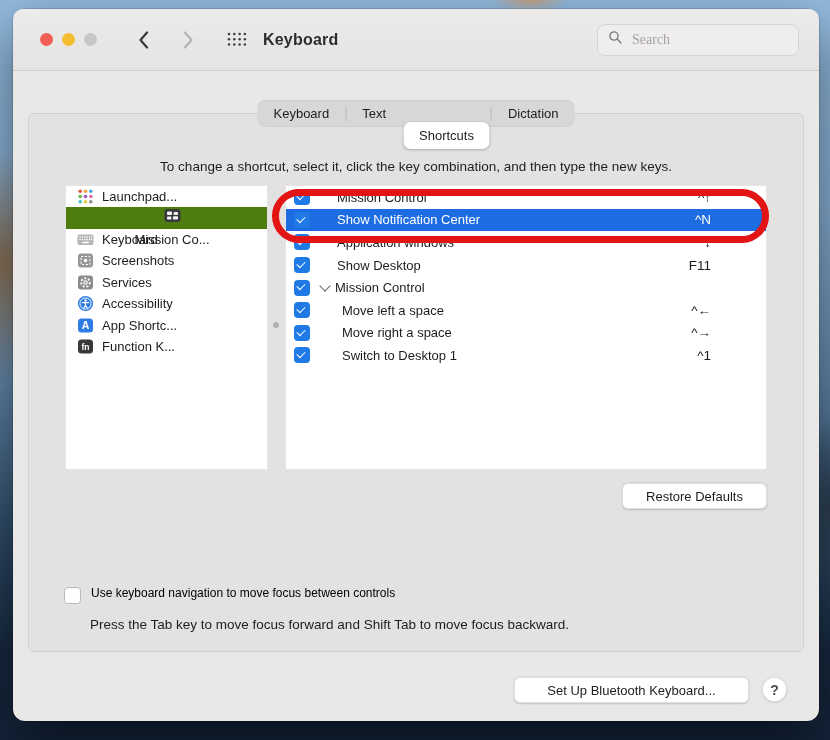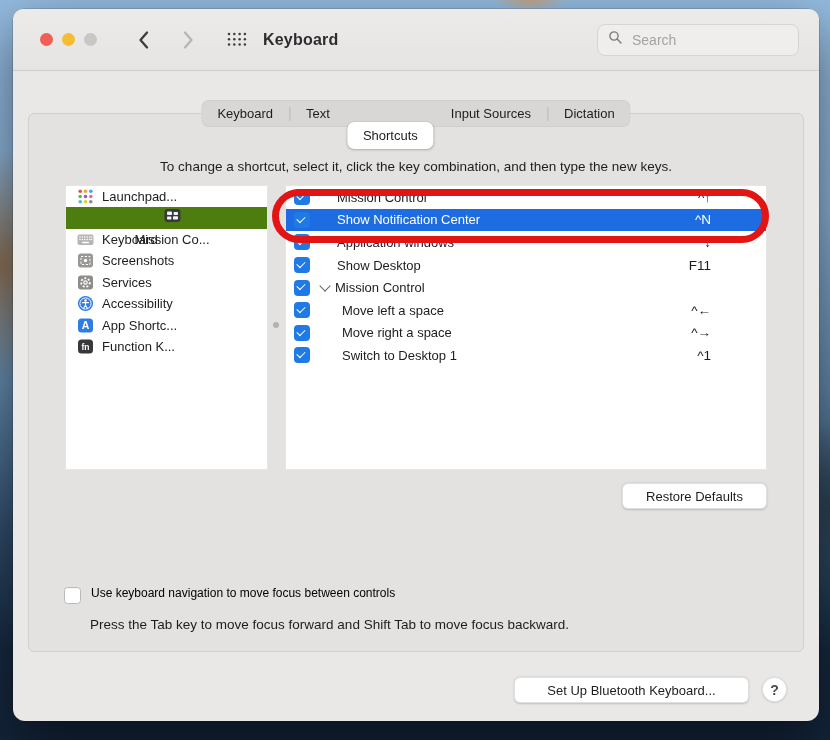--- a/index.html
+++ b/index.html
@@ -22,21 +22,21 @@
   .light.red{background:#f25d55;}
   .light.yellow{background:#f5bd2f;}
   .light.gray{background:#c9c7c5;}
   .navbtn{margin-left:0;display:flex;align-items:center;}
   .nav-group{display:flex;gap:26px;margin-left:38px;}
   .grid-btn{margin-left:30px;display:flex;align-items:center;}
   .win-title{margin-left:16px;font-size:16px;font-weight:700;color:#2d2d2f;letter-spacing:.2px;}
   .search{margin-left:auto;margin-right:6px;width:180px;height:30px;display:flex;align-items:center;gap:7px;
     padding:0 10px;background:#f0eeed;border:1px solid #d7d5d4;border-radius:8px;}
   .search input{border:none;background:transparent;outline:none;width:100%;font-size:14px;color:#3a3a3c;
-    font-family:Liberation Sans, sans-serif;}
+    font-family:Liberation Serif, serif;}
   .search input::placeholder{color:#a5a3a2;}
   
   .tab-bar{position:absolute;top:91px;left:50%;transform:translateX(-50%);z-index:4;
     display:flex;align-items:center;height:27px;background:#d9d7d6;border-radius:8px;
     box-shadow:inset 0 0 0 .5px rgba(0,0,0,.07);}
   .tab{display:flex;align-items:center;height:27px;padding:0 16px;font-size:13px;color:#1d1d1f;
     border-radius:7px;white-space:nowrap;cursor:default;}
   .tab.selected{background:#fff;box-shadow:0 1px 2.5px rgba(0,0,0,.22),0 0 0 .5px rgba(0,0,0,.05);margin-top:44px;}
   .tab-divider{width:1px;height:14px;background:#bbb9b8;}
   .tab-divider.hide{visibility:hidden;}
@@ -139,21 +139,20 @@
 
   <div class="panel"></div>
 
   <div class="tab-bar">
       <div class="tab">Keyboard</div>
       <div class="tab-divider"></div>
       <div class="tab">Text</div>
       <div class="tab-divider hide"></div>
       <div class="tab selected">Shortcuts</div>
       <div class="tab-divider hide"></div>
-      <div class="tab">Input Sources</div>
       <div class="tab-divider"></div>
       <div class="tab">Dictation</div>
     </div>
 
   <div class="instruction">To change a shortcut, select it, click the key combination, and then type the new keys.</div>
 
   <div class="side-list">
       <div class="side-row">
         <span class="sicon">
           <svg width="17" height="17" viewBox="0 0 17 17">

